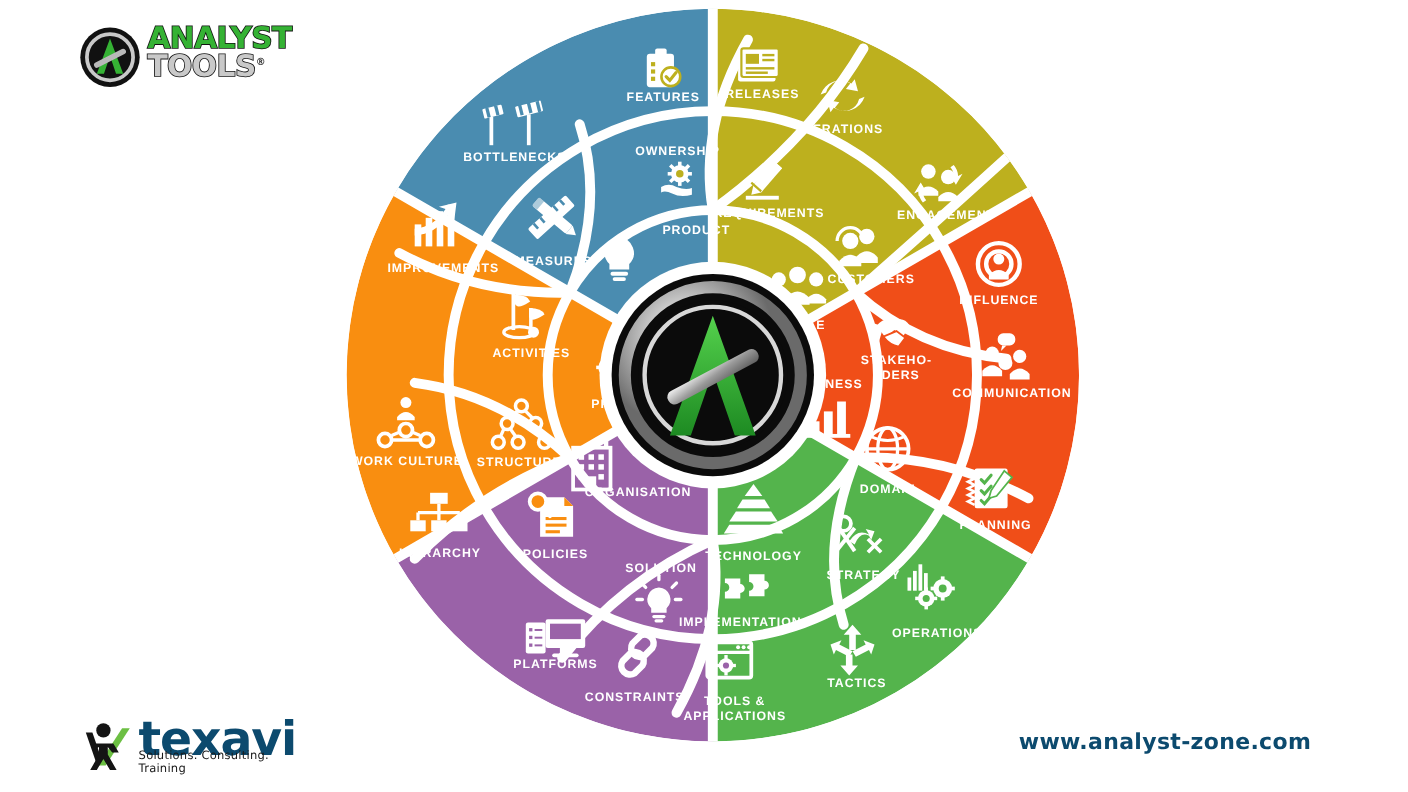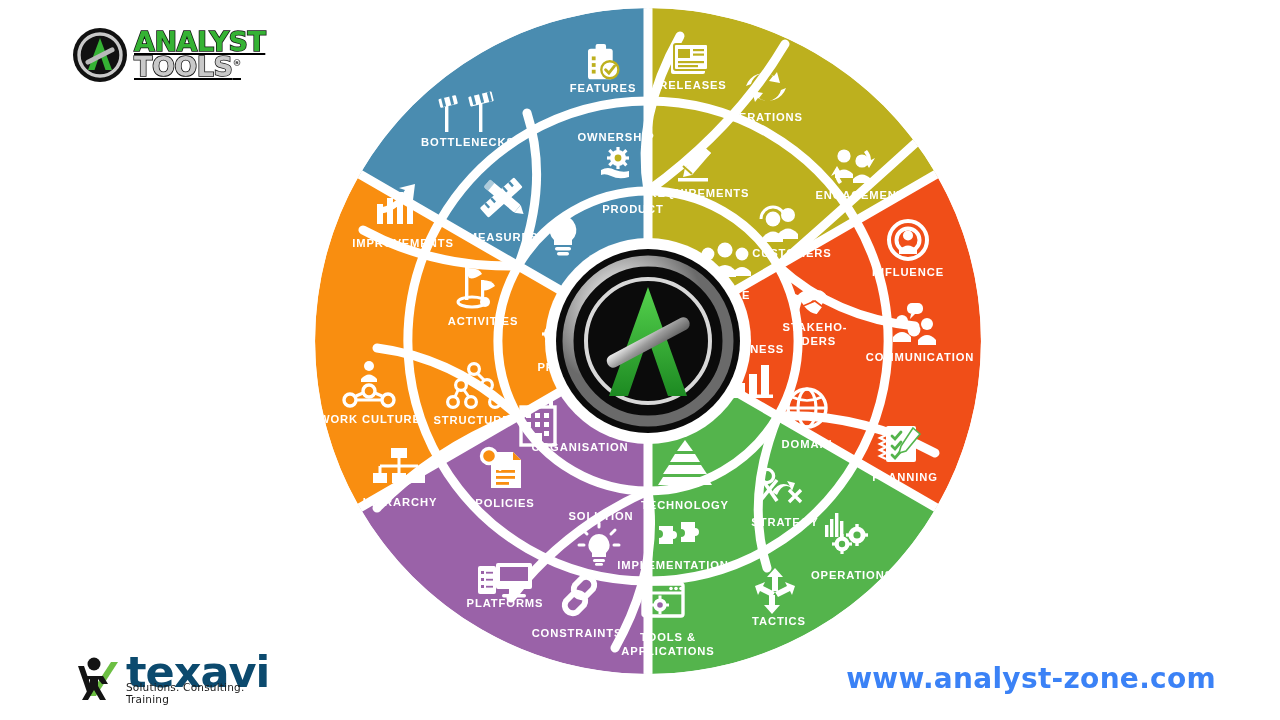--- a/index.html
+++ b/index.html
@@ -2,42 +2,42 @@
 <html><head>
 <meta charset="utf-8">
 <style>
   html,body{margin:0;padding:0;background:#ffffff;}
   body{width:1280px;height:720px;overflow:hidden;
        font-family:"Liberation Sans",sans-serif;position:relative;}
   #stage{position:absolute;inset:0;width:1280px;height:720px;background:#fff;}
 
   
   #az-logo{position:absolute;left:72px;top:24px;width:200px;height:62px;
-           display:flex;align-items:center;gap:6px;text-decoration:underline;}
+           display:flex;gap:6px;}
   #az-mark{width:56px;height:56px;flex:0 0 56px;position:relative;}
   #az-words{display:flex;flex-direction:column;line-height:0.92;}
   .az-w1{font-size:27px;font-weight:bold;letter-spacing:-0.5px;color:#35b234;
          -webkit-text-stroke:1.5px #111;paint-order:stroke fill;font-family:"DejaVu Sans",sans-serif;}
   .az-w2{font-size:27px;font-weight:bold;letter-spacing:-0.5px;color:#c9c9c9;
          -webkit-text-stroke:1.5px #111;paint-order:stroke fill;font-family:"DejaVu Sans",sans-serif;}
   .az-reg{font-size:9px;color:#333;vertical-align:super;-webkit-text-stroke:0;}
 
   
   #tx-logo{position:absolute;left:72px;top:640px;width:230px;height:64px;
            display:flex;align-items:flex-end;gap:2px;}
   #tx-mark{width:52px;height:52px;flex:0 0 52px;position:relative;}
   #tx-text{position:relative;height:54px;}
   .tx-name{font-size:43px;font-weight:bold;color:#0c4a6e;letter-spacing:-1px;
            line-height:44px;font-family:"DejaVu Sans",sans-serif;}
   .tx-tag{position:absolute;right:2px;bottom:-1px;font-size:10.5px;color:#1a1a1a;
           letter-spacing:0.2px;font-family:"DejaVu Sans",sans-serif;margin-top:24px;}
 
   
-  #site-url{position:absolute;right:64px;top:662px;font-size:28px;font-weight:bold;
-            color:#3b82f6;letter-spacing:0.3px;font-family:"DejaVu Sans",sans-serif;}
+  #site-url{position:absolute;right:88px;top:662px;font-size:20px;font-weight:bold;
+            color:#0c4a6e;letter-spacing:0.3px;font-family:"DejaVu Sans",sans-serif;}
 
   
   #wheel-wrap{position:absolute;left:315px;top:8px;width:666px;height:666px;}
   svg{display:block;}
   .seg-label{font-family:"Liberation Sans",sans-serif;fill:#ffffff;
              font-size:11.2px;font-weight:bold;letter-spacing:0.9px;
              text-anchor:middle;dominant-baseline:middle;}
   .seg-icon{fill:#ffffff;}
 </style>
 </head>

